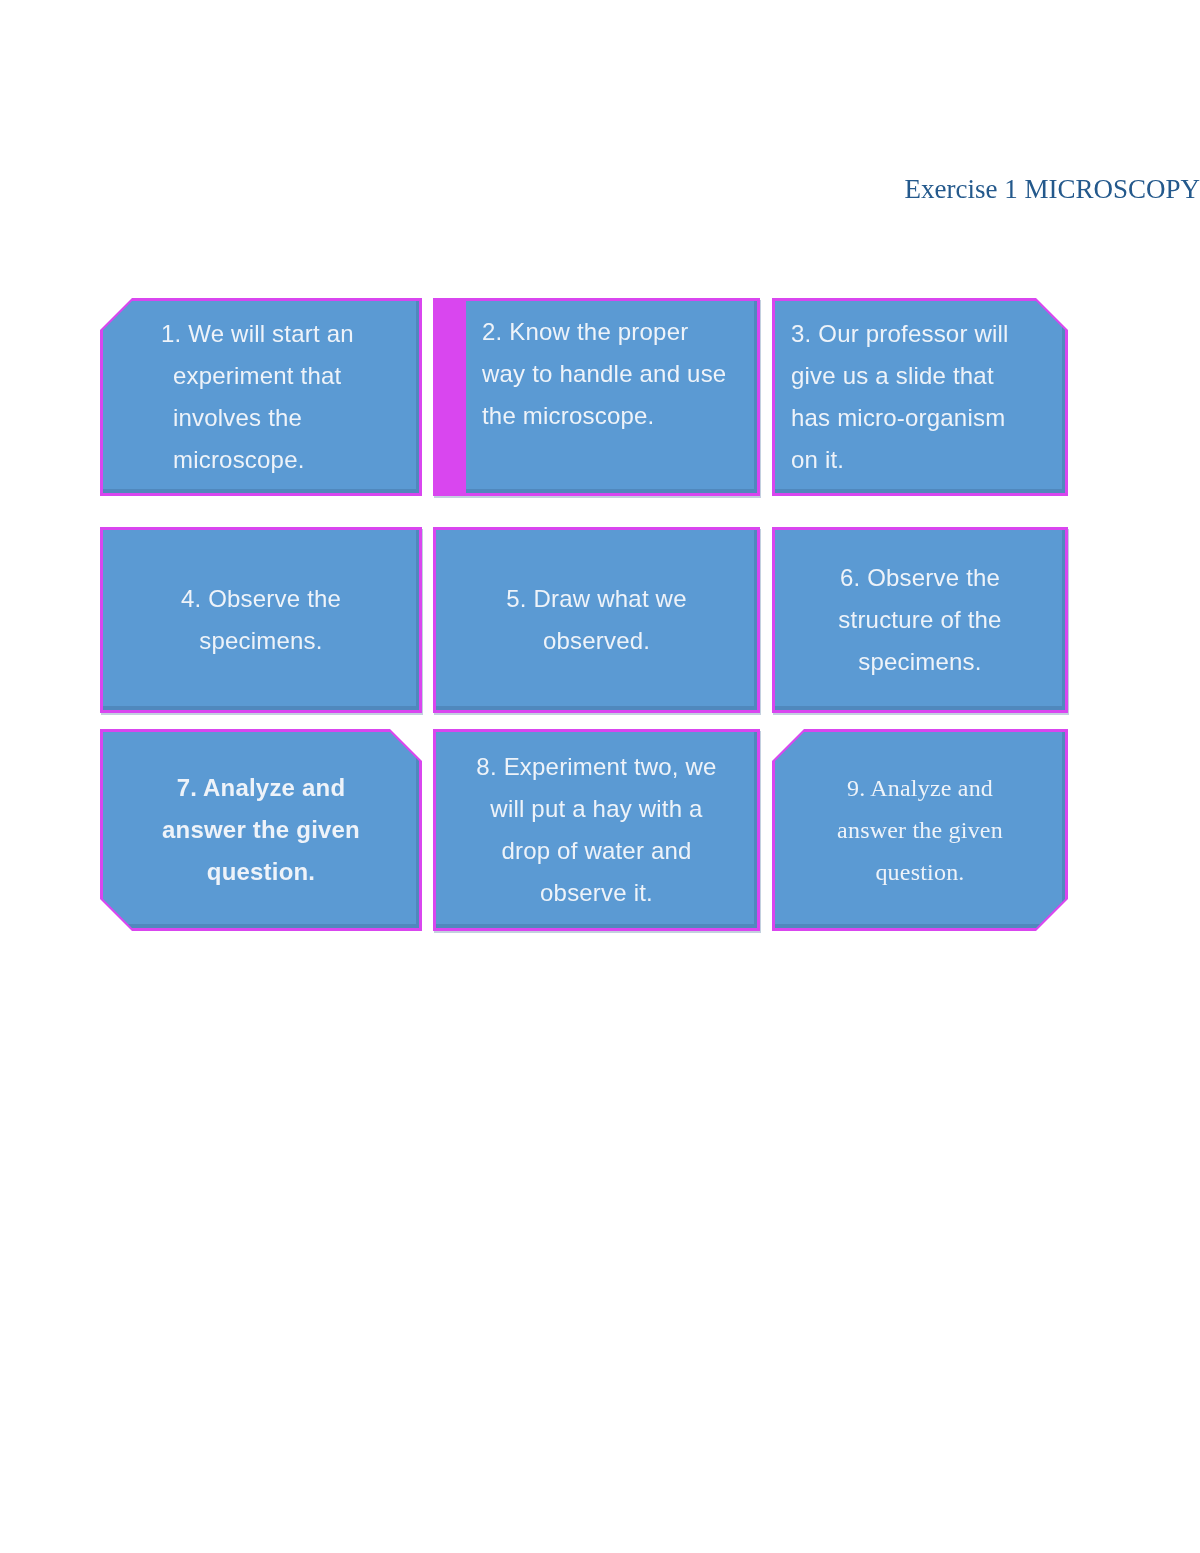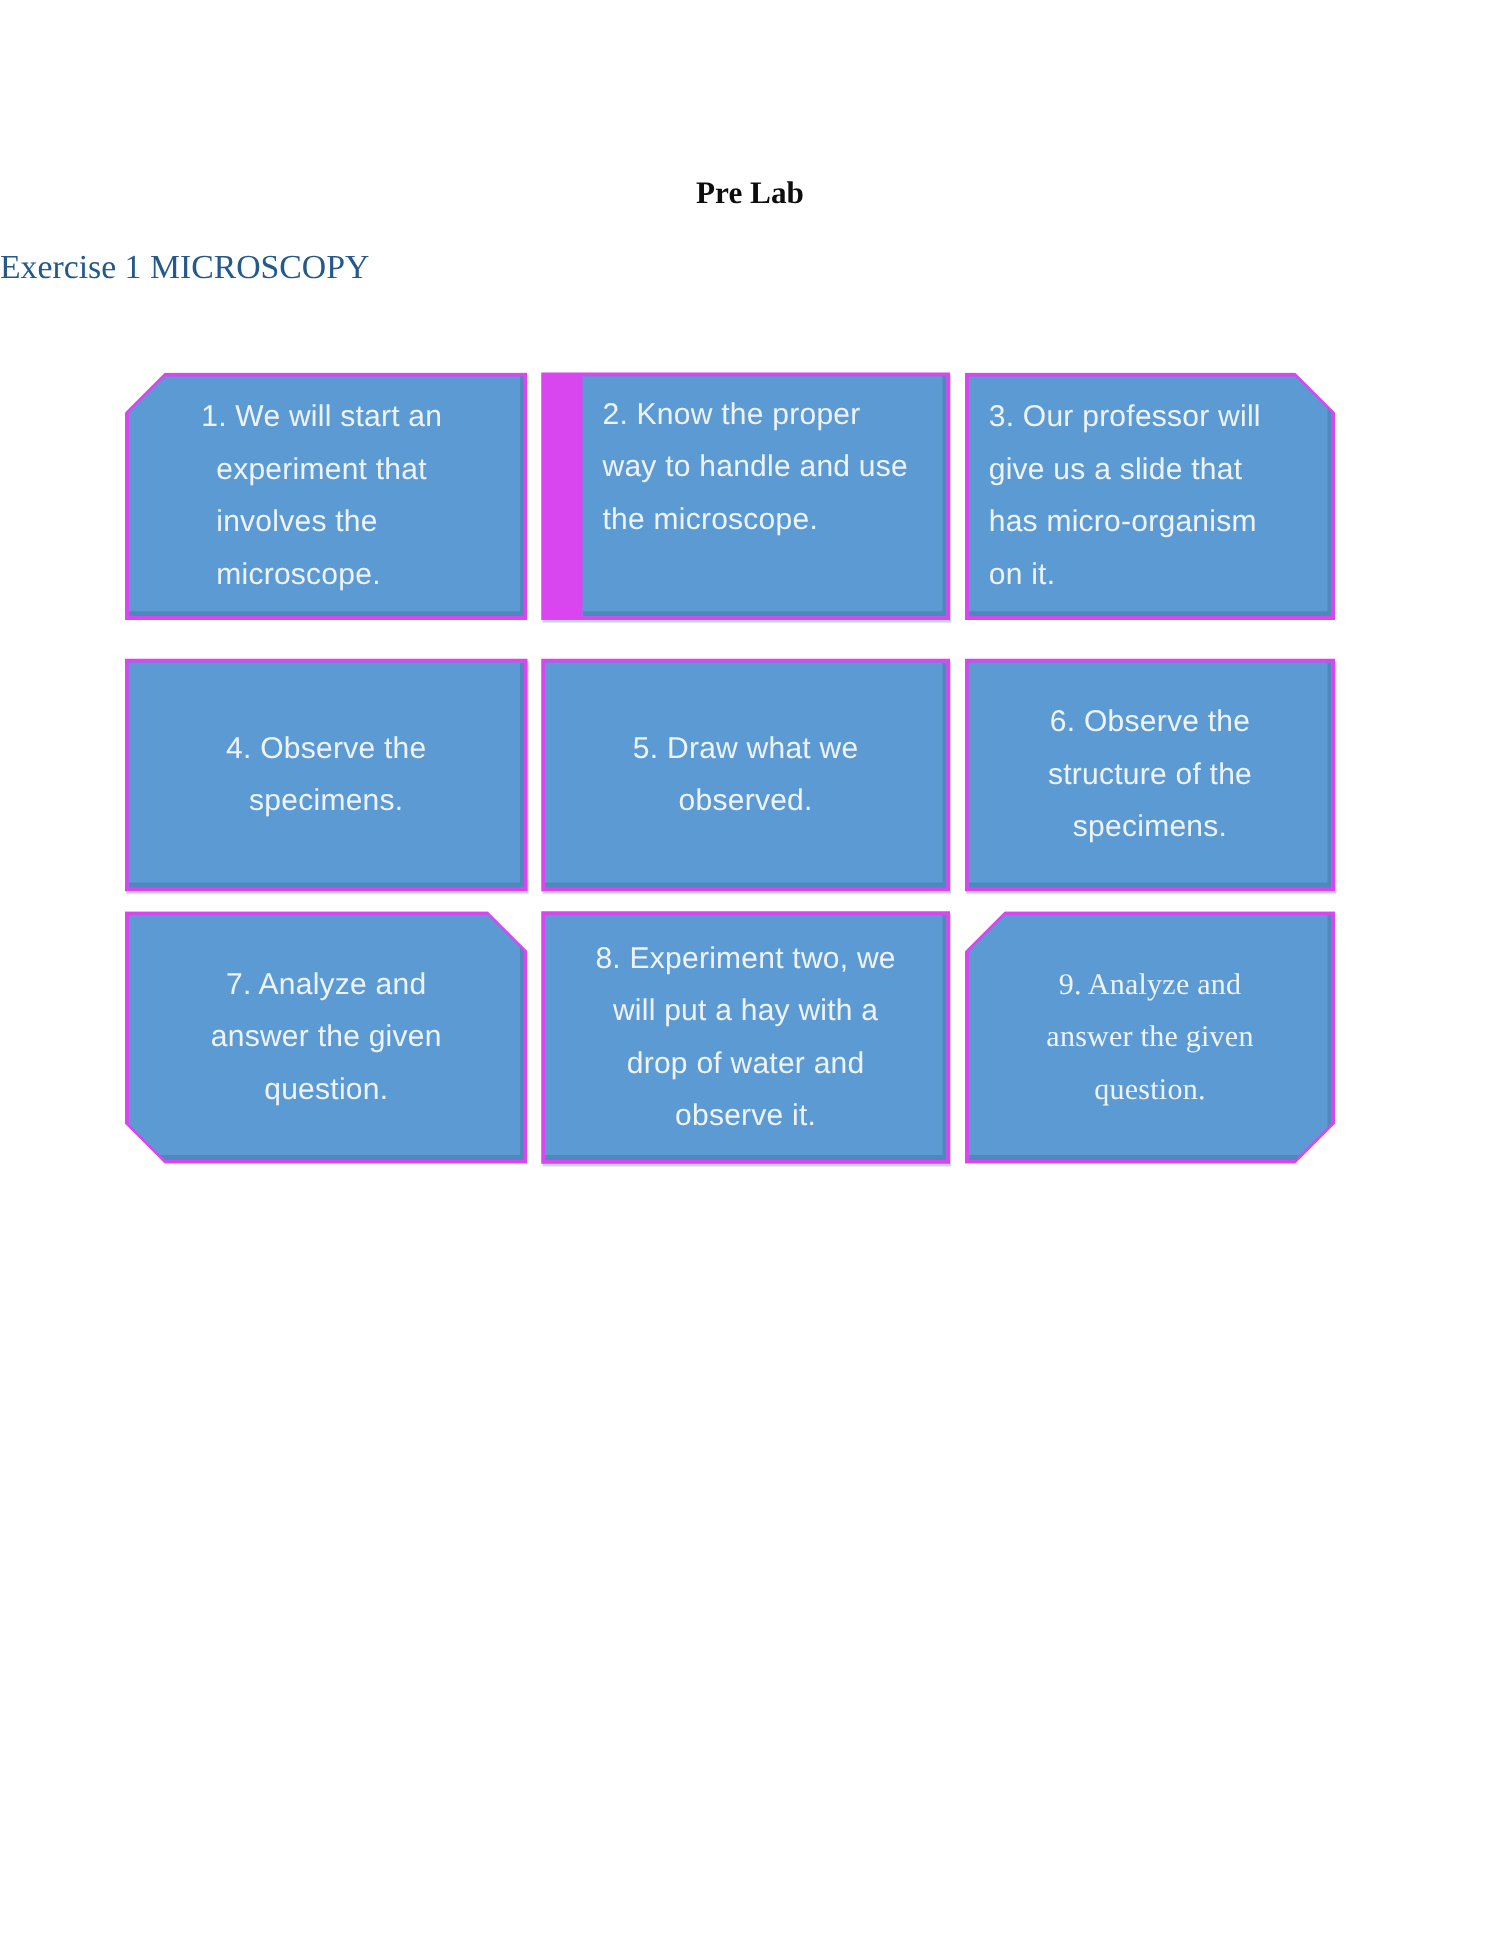--- a/index.html
+++ b/index.html
@@ -22,24 +22,24 @@
     width: 1200px;
     text-align: center;
     font-family: "Liberation Serif", serif;
     font-weight: bold;
     font-size: 25px;
     line-height: 30px;
     color: #0d0d0d;
   }
   .page-subtitle {
     position: absolute;
-    top: 196px;
+    top: 172px;
     left: 0;
     width: 1200px;
-    text-align: left;
+    text-align: right;
     font-family: "Liberation Serif", serif;
     font-size: 27px;
     line-height: 34px;
     color: #24598c;
   }
   .grid {
     position: absolute;
     left: 100px;
     top: 298px;
     width: 1005px;
@@ -75,21 +75,21 @@
   .col2 { left: 333px; width: 327px; }
   .col3 { left: 672px; width: 296px; }
   .row1 { top: 0;      height: 198px; }
   .row2 { top: 229px;  height: 186px; }
   .row3 { top: 431px;  height: 202px; }
   
   .snip-tl            { clip-path: polygon(32px 0, 100% 0, 100% 100%, 0 100%, 0 32px); }
   .snip-tl    .fill   { clip-path: polygon(29px 0, 100% 0, 100% 100%, 0 100%, 0 29px); }
   .snip-tr            { clip-path: polygon(0 0, calc(100% - 32px) 0, 100% 32px, 100% 100%, 0 100%); }
   .snip-tr    .fill   { clip-path: polygon(0 0, calc(100% - 29px) 0, 100% 29px, 100% 100%, 0 100%); }
-  .snip-tr-bl         { clip-path: polygon(0 0, calc(100% - 32px) 0, 100% 32px, 100% 100%, 32px 100%, 0 calc(100% - 32px)); }
+  .snip-tr-bl         { clip-path: polygon(0 0, calc(100% - 32px) 0, 100% 32px, 100% 100%, 32px 100%, 0 calc(100% - 32px)); font-weight: bold; }
   .snip-tr-bl .fill   { clip-path: polygon(0 0, calc(100% - 29px) 0, 100% 29px, 100% 100%, 29px 100%, 0 calc(100% - 29px)); }
   .snip-tl-br         { clip-path: polygon(32px 0, 100% 0, 100% calc(100% - 32px), calc(100% - 32px) 100%, 0 100%, 0 32px); font-family: Liberation Serif, serif; }
   .snip-tl-br .fill   { clip-path: polygon(29px 0, 100% 0, 100% calc(100% - 29px), calc(100% - 29px) 100%, 0 100%, 0 29px); }
   
   .align-left-indent .box-text {
     text-align: left;
     padding-left: 70px;
     padding-right: 12px;
     text-indent: -12px;
   }
@@ -102,21 +102,20 @@
     align-items: flex-start;
     padding-top: 10px;
     margin-left: 30px;
   }
 </style>
 </head>
 <body>
 
 <div class="page">
 
-  <div class="page-title">Pre Lab</div>
   <div class="page-subtitle">Exercise 1 MICROSCOPY</div>
 
   <div class="grid">
 
     <div class="box col1 row1 snip-tl align-left-indent">
       <div class="fill">
         <div class="box-text">1. We will start an
 experiment that
 involves the
 microscope.</div>

